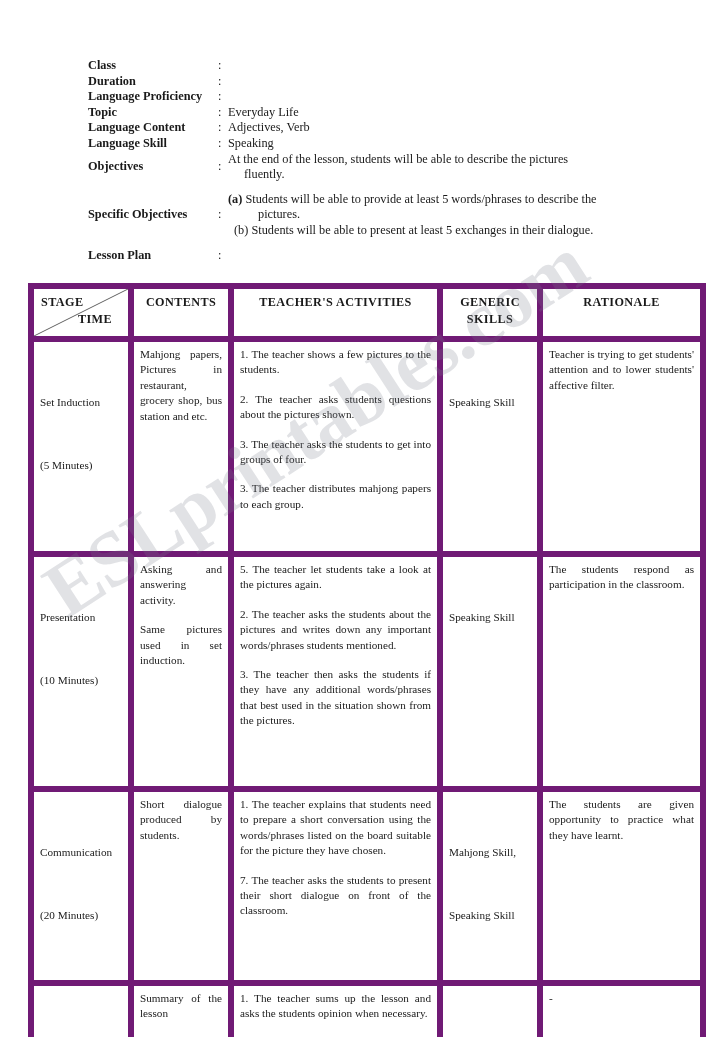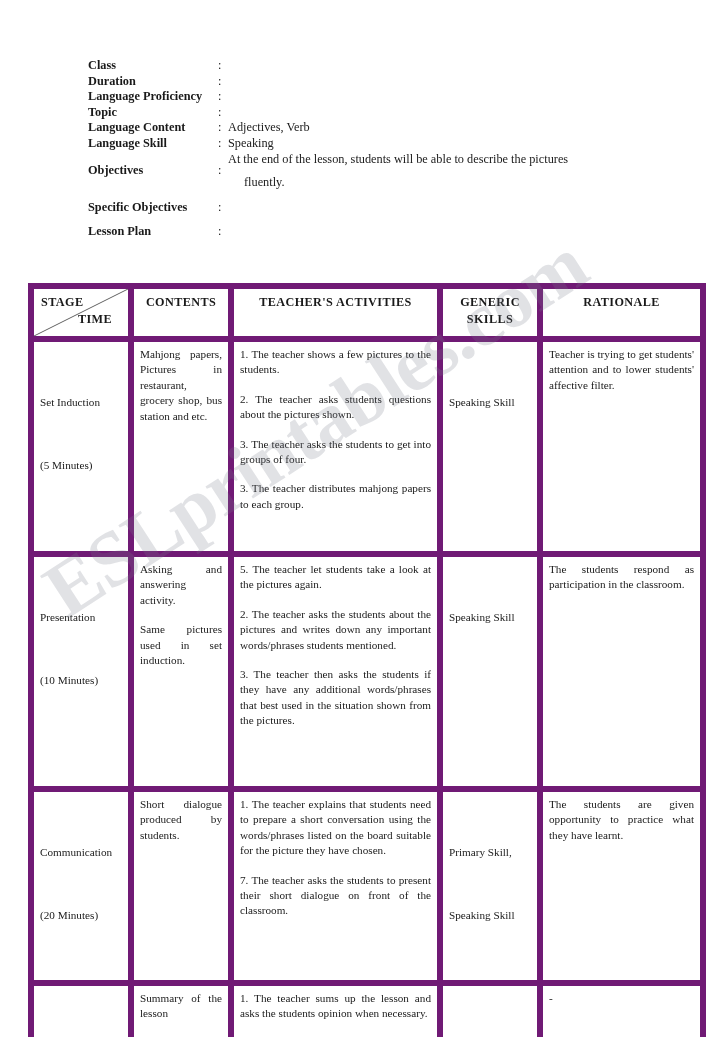--- a/index.html
+++ b/index.html
@@ -63,21 +63,20 @@
   .meta-colon {
     width: 10px;
     flex: 0 0 10px;
   }
   .meta-value {
     flex: 1 1 auto;
   }
   .meta-value .cont {
     display: block;
     padding-left: 16px;
-    margin-top: 8px;
   }
   .meta-gap {
     height: 9px;
   }
   .bold-inline { font-weight: bold; }
 
   
   #plan-table {
     position: absolute;
     left: 28px;
@@ -175,20 +174,21 @@
   </div>
 
   <div class="meta-row">
     <div class="meta-label">Language Proficiency</div>
     <div class="meta-colon">:</div>
   </div>
 
   <div class="meta-row">
     <div class="meta-label">Topic</div>
     <div class="meta-colon">:</div>
+    <div class="meta-value">Everyday Life</div>
   </div>
 
   <div class="meta-row">
     <div class="meta-label">Language Content</div>
     <div class="meta-colon">:</div>
     <div class="meta-value">Adjectives, Verb</div>
   </div>
 
   <div class="meta-row">
     <div class="meta-label">Language Skill</div>
@@ -203,20 +203,29 @@
       <span>At the end of the lesson, students will be able to describe the pictures</span>
       <span class="cont">fluently.</span>
     </div>
   </div>
 
   <div class="meta-gap"></div>
 
   <div class="meta-row">
     <div class="meta-label">Specific Objectives</div>
     <div class="meta-colon">:</div>
+    <div class="meta-value">
+      <span class="bold-inline">(a)</span>
+      <span>Students will be able to provide at least 5 words/phrases to describe the</span>
+      <span class="cont" style="padding-left:30px">pictures.</span>
+      <span class="cont" style="padding-left:6px">
+        <span>(b)</span>
+        <span>Students will be able to present at least 5 exchanges in their dialogue.</span>
+      </span>
+    </div>
   </div>
 
   <div class="meta-gap"></div>
 
   <div class="meta-row">
     <div class="meta-label">Lesson Plan</div>
     <div class="meta-colon">:</div>
     <div class="meta-value"></div>
   </div>
 
@@ -292,21 +301,21 @@
       <td class="stage">
         <span class="line">Communication</span>
         <span class="line">(20 Minutes)</span>
       </td>
       <td class="just">Short dialogue produced by students.</td>
       <td class="just">
         <p>1. The teacher explains that students need to prepare a short conversation using the words/phrases listed on the board suitable for the picture they have chosen.</p>
         <p>7. The teacher asks the students to present their short dialogue on front of the classroom.</p>
       </td>
       <td class="skills">
-        <span class="line">Primary Skill,</span>
+        <span class="line">Mahjong Skill,</span>
         <span class="line">Speaking Skill</span>
       </td>
       <td class="just">The students are given opportunity to practice what they have learnt.</td>
     </tr>
 
     <tr class="row-tall-4">
       <td class="stage">
         <span class="line">Closure</span>
         <span class="line">(5 Minutes)</span>
       </td>

